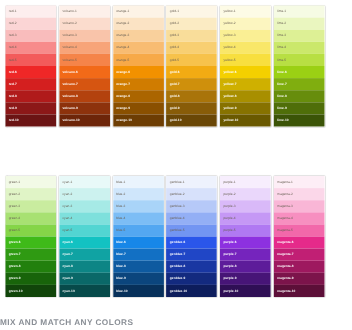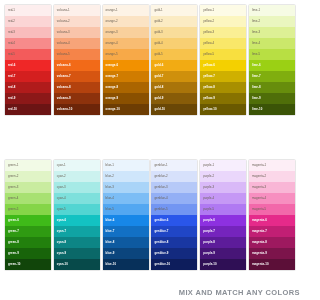--- a/index.html
+++ b/index.html
@@ -43,21 +43,21 @@
     overflow: hidden;
     box-sizing: border-box;
   }
   .swatch.light-text { color: #ffffff; font-weight: bold; }
   .swatch.dark-text  { color: #6b6256; font-weight: normal; }
   .caption {
     position: absolute;
     left: 0;
     right: 0;
     bottom: 3px;
-    text-align: right;
+    text-align: left;
     font-size: 7.5px;
     font-weight: bold;
     letter-spacing: 0.4px;
     color: #8a8f96;
   }
 </style>
 </head>
 <body>
 
 <div class="sheet">

